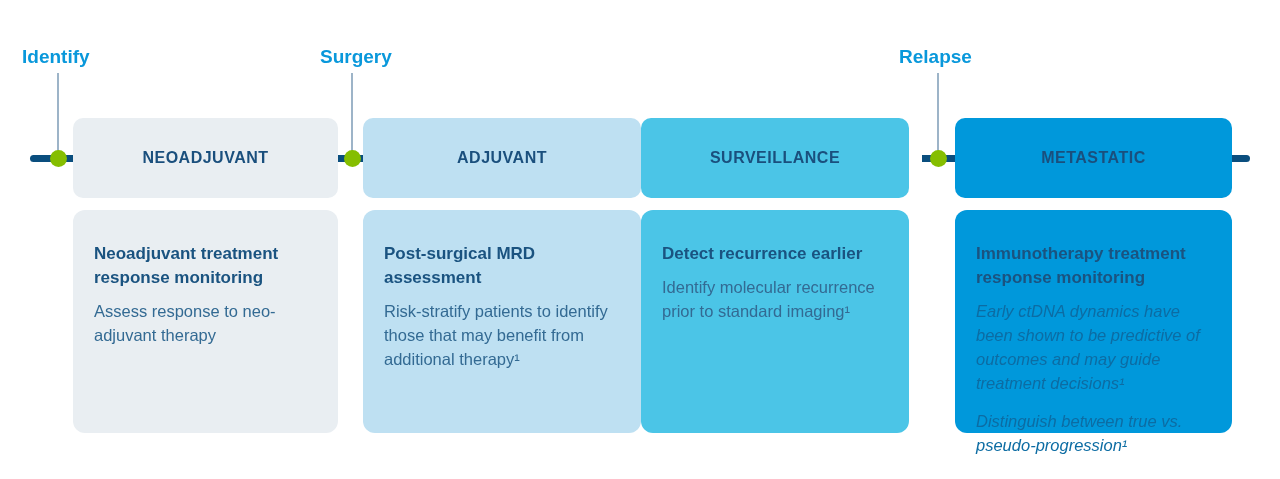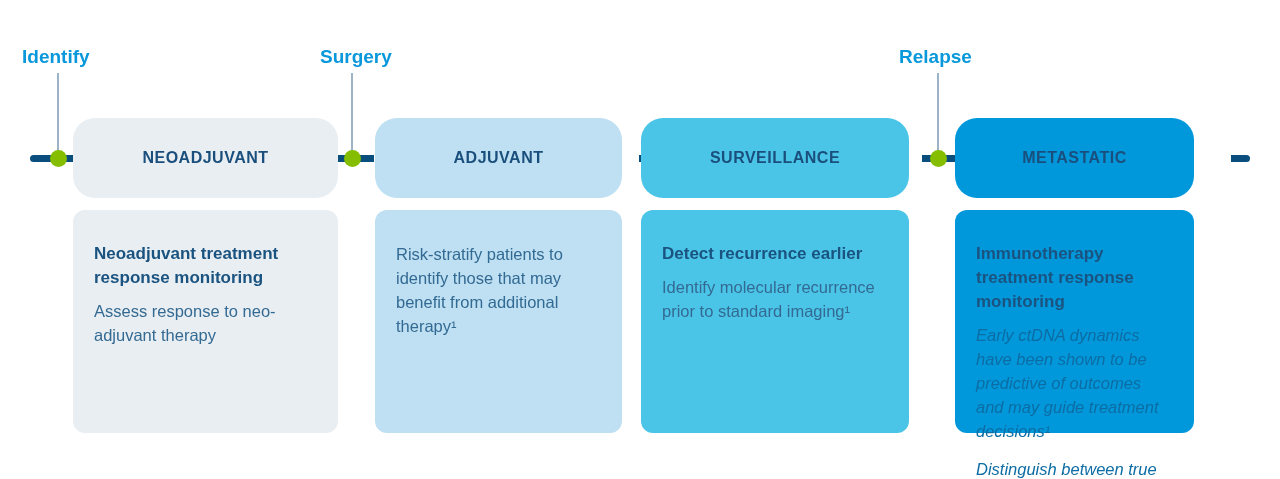--- a/index.html
+++ b/index.html
@@ -46,32 +46,32 @@
   .milestone-dot {
     position:absolute; top:150px; width:17px; height:17px;
     border-radius:50%; background:#85BE00;
   }
   .dot-0 { left:50px; }
   .dot-1 { left:344px; }
   .dot-2 { left:930px; }
 
   
   .col-0 { left:73px;  width:265px; }
-  .col-1 { left:375px; width:247px; }
+  .col-1 { left:363px; width:278px; }
   .col-2 { left:641px; width:268px; }
-  .col-3 { left:955px; width:239px; }
+  .col-3 { left:955px; width:277px; }
 
   .bg-0 { background:#E9EEF2; }
   .bg-1 { background:#BEE0F2; }
   .bg-2 { background:#4BC5E7; }
   .bg-3 { background:#0098DB; }
 
   .stage-header {
     position:absolute; top:118px; height:80px;
-    border-radius:22px;
+    border-radius:10px;
     display:flex; align-items:center; justify-content:center;
     font-size:16px; font-weight:bold; letter-spacing:0.5px;
     color:#1A4F7D;
   }
 
   .stage-card {
     position:absolute; top:210px; height:223px;
     border-radius:12px;
     padding:32px 21px; box-sizing:border-box;
   }
@@ -122,20 +122,21 @@
   <div class="stage-header col-3 bg-3">
     <span>METASTATIC</span>
   </div>
 
   <div class="stage-card col-0 bg-0">
     <h3>Neoadjuvant treatment response monitoring</h3>
     <p>Assess response to neo-adjuvant therapy</p>
   </div>
 
   <div class="stage-card col-1 bg-1">
+    <h3>Post-surgical MRD assessment</h3>
     <p>Risk-stratify patients to identify those that may benefit from additional therapy¹</p>
   </div>
 
   <div class="stage-card col-2 bg-2">
     <h3>Detect recurrence earlier</h3>
     <p>Identify molecular recurrence prior to standard imaging¹</p>
   </div>
 
   <div class="stage-card col-3 bg-3 on-blue">
     <h3>Immunotherapy treatment response monitoring</h3>

